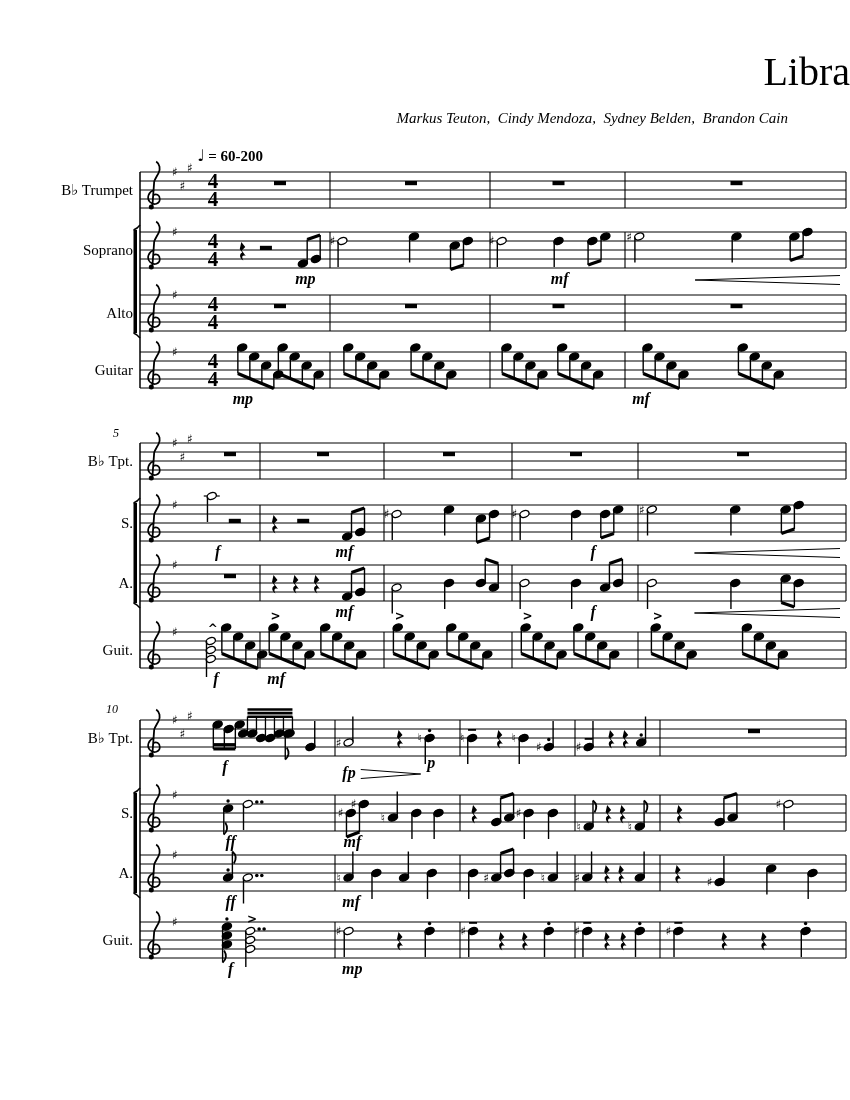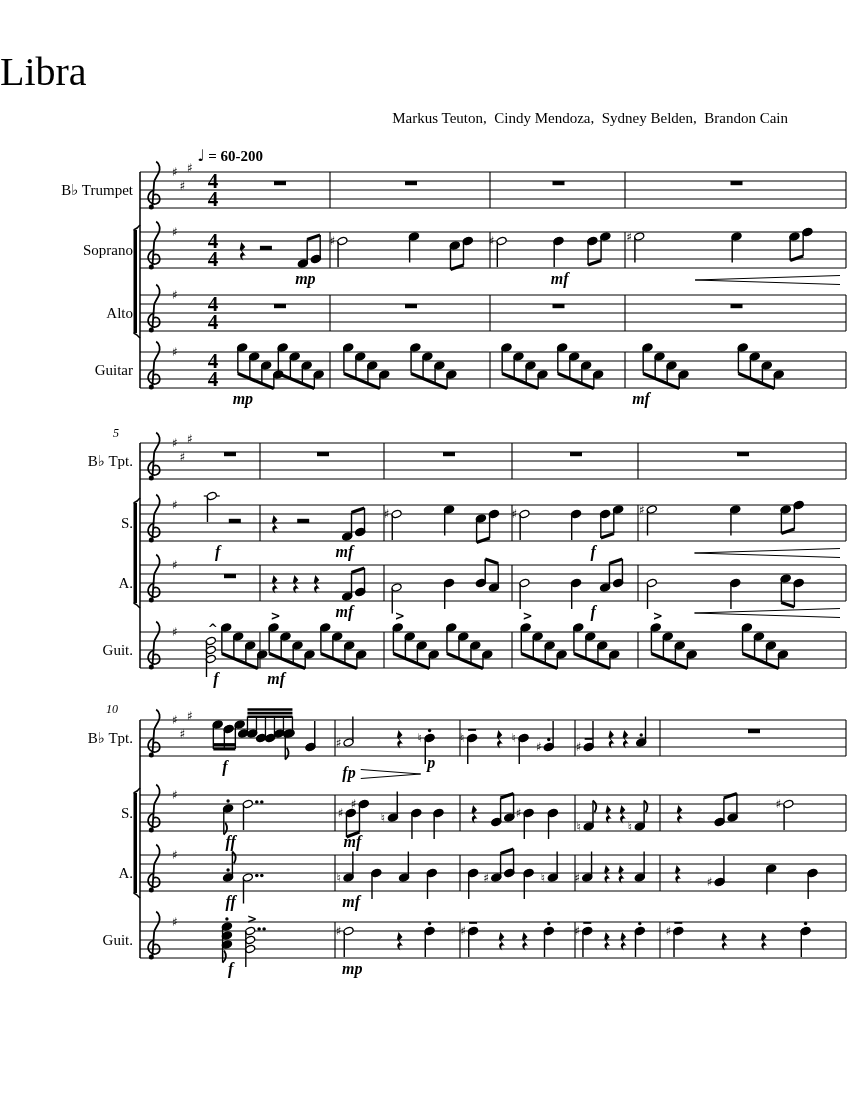--- a/index.html
+++ b/index.html
@@ -1,21 +1,21 @@
 <!DOCTYPE html>
 <html><head>
 <meta charset="utf-8">
 <style>
   html,body{margin:0;padding:0;background:#e8e8e8;}
   .page{position:relative;width:850px;height:1100px;background:#ffffff;margin:0 auto;overflow:hidden;
         font-family:"Liberation Serif",serif;color:#000;}
-  .title{position:absolute;top:48px;left:0;width:850px;text-align:left;
+  .title{position:absolute;top:48px;left:0;width:850px;text-align:right;
          font-size:40px;font-family:"Liberation Serif",serif;}
   .composers{position:absolute;top:110px;right:62px;font-size:15px;white-space:pre;
-         font-family:"Liberation Serif",serif;}
+         font-family:"Liberation Serif",serif;font-style:italic;}
   .tempo{position:absolute;top:146px;left:197px;font-weight:bold;font-size:15px;}
   .tempo .nq{font-family:"DejaVu Sans",sans-serif;font-size:16px;}
   svg text{user-select:none;}
   .t-label{font:15px "Liberation Serif",serif;}
   .t-dyn{font:italic bold 16px "Liberation Serif",serif;}
   .t-num{font:italic 12px "Liberation Serif",serif;}
   .t-acc{font:12px "DejaVu Sans",sans-serif;}
   .t-art{font:bold 12px "DejaVu Sans",sans-serif;}
   .t-ts{font:bold 21px "Liberation Serif",serif;}
 </style>

